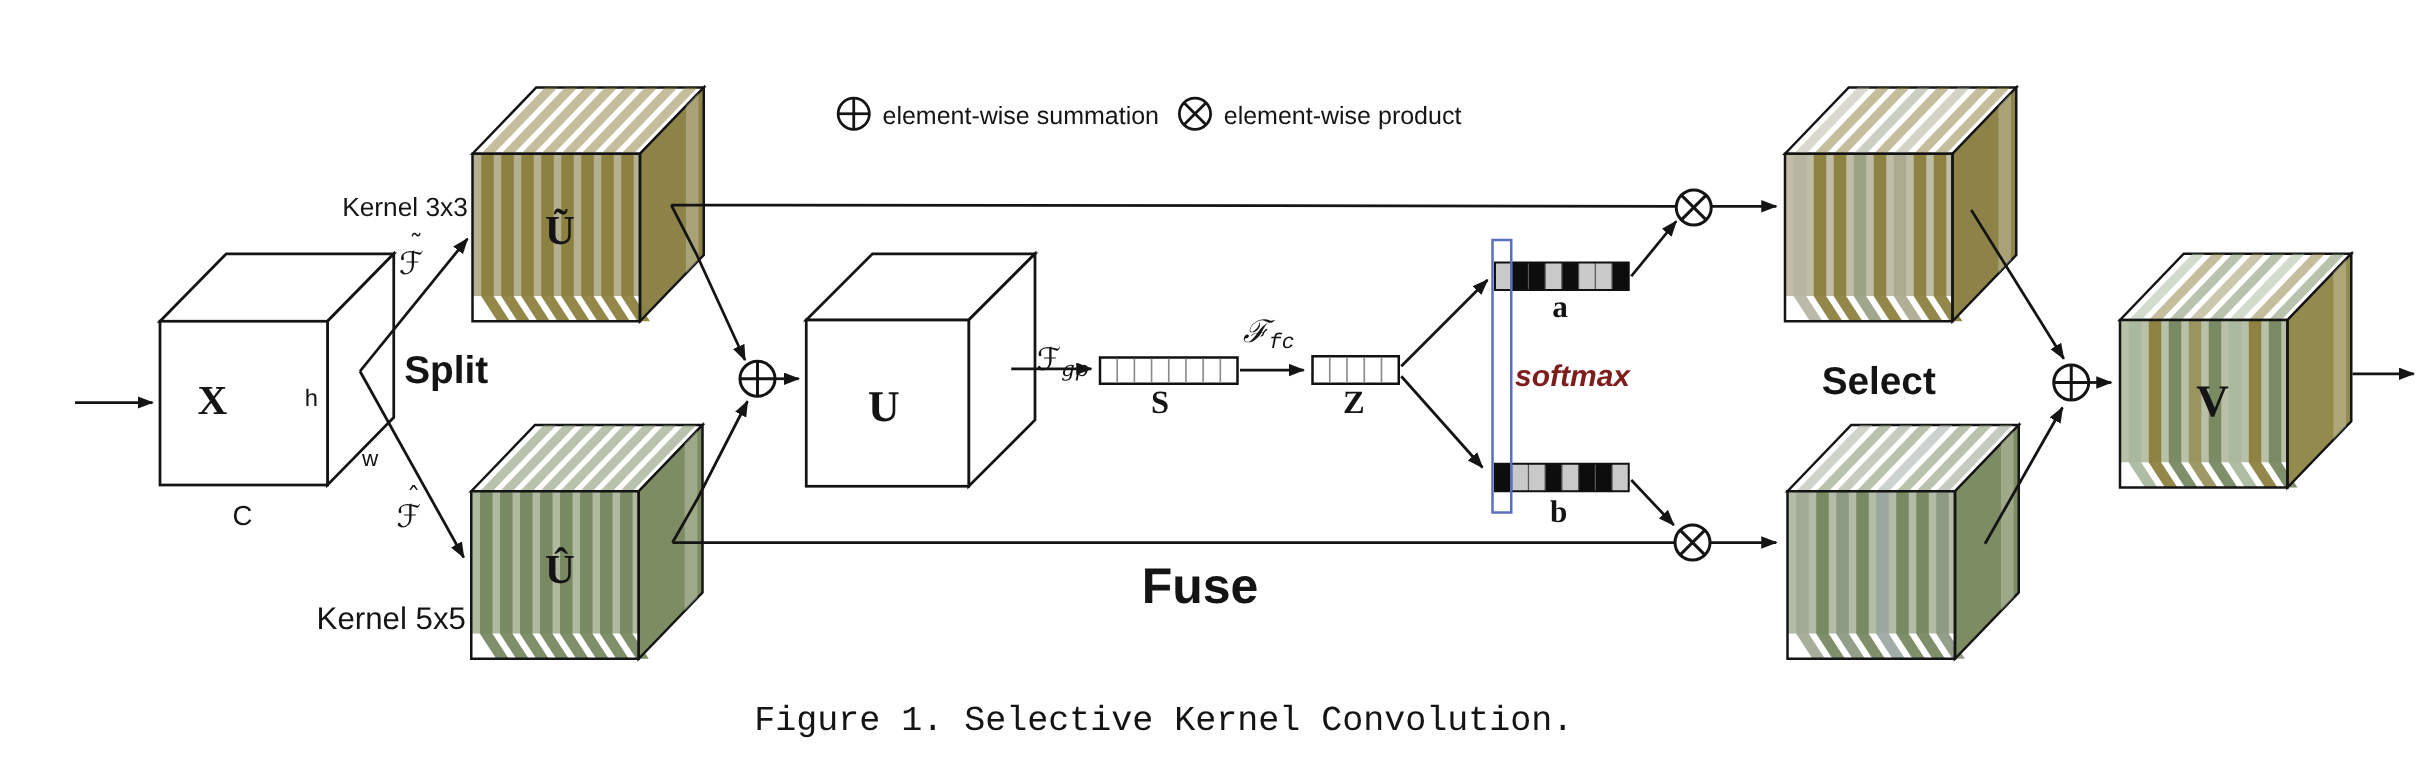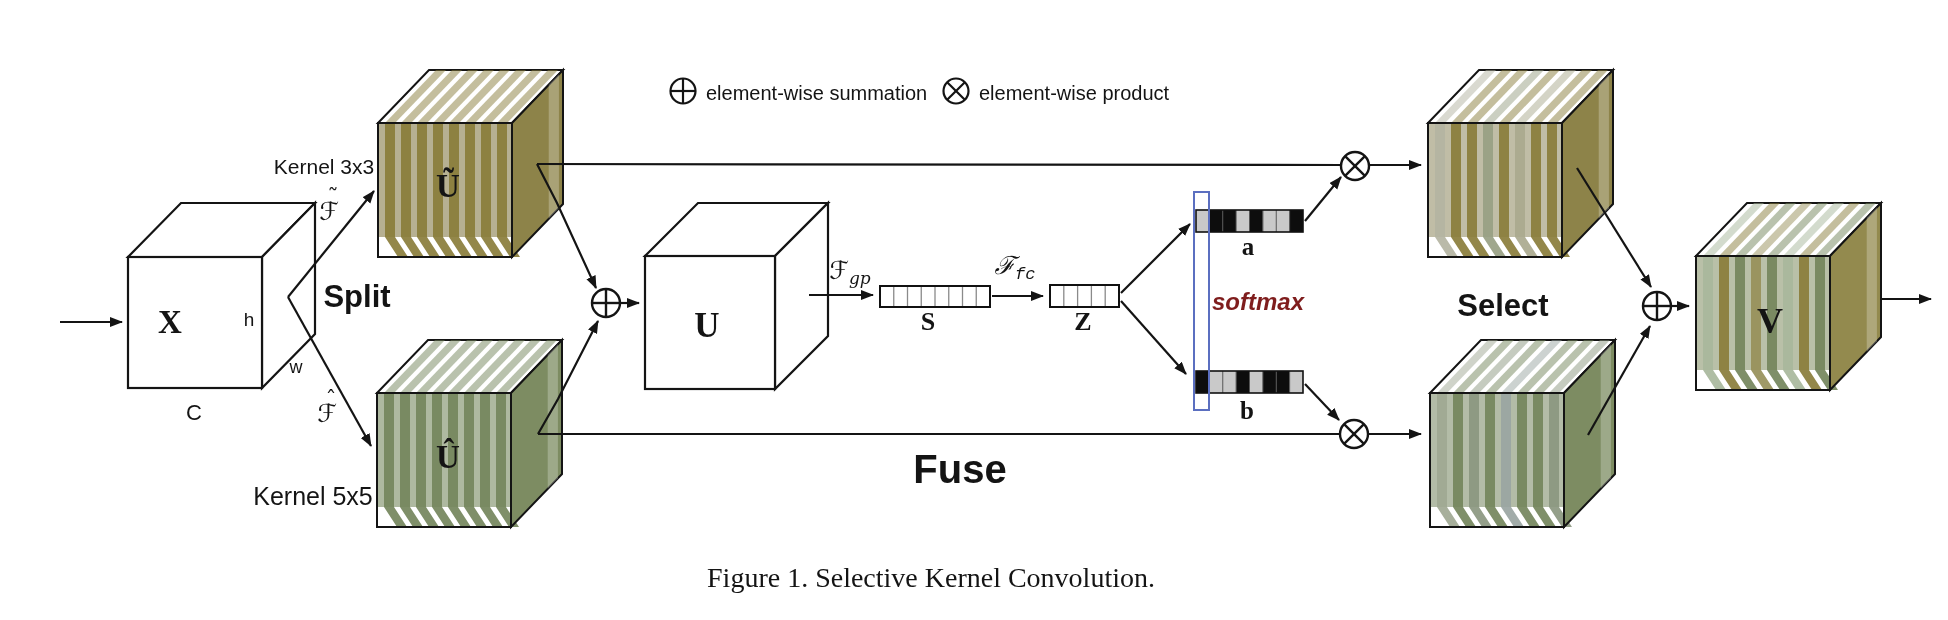--- a/index.html
+++ b/index.html
@@ -280,31 +280,31 @@
   </div>
   <div class="lbl fop" style="left:297px;top:413px;">
     <span>ℱ</span><span class="faccent">ˆ</span>
   </div>
   <div class="lbl sansb" style="left:327px;top:296px;font-size:31px;">Split</div>
 
   <div class="lbl serb" style="left:418px;top:186px;font-size:33px;">Ũ</div>
   <div class="lbl serb" style="left:418px;top:457px;font-size:33px;">Û</div>
 
   <div class="lbl serb" style="left:677px;top:325px;font-size:35px;">U</div>
-  <div class="lbl fop" style="left:820px;top:272px;">
+  <div class="lbl fop" style="left:820px;top:290px;">
     <span>ℱ</span><sub class="fsub">gp</sub>
   </div>
   <div class="lbl fop" style="left:985px;top:269px;font-family:Liberation Mono, monospace;">
     <span>ℱ</span><sub class="fsub">fc</sub>
   </div>
   <div class="lbl serb" style="left:898px;top:322px;font-size:26px;">S</div>
   <div class="lbl serb" style="left:1053px;top:322px;font-size:26px;">Z</div>
   <div class="lbl sansb" style="left:930px;top:469px;font-size:40px;">Fuse</div>
 
   <div class="lbl serb" style="left:1218px;top:246px;font-size:25px;">a</div>
   <div class="lbl serb" style="left:1217px;top:410px;font-size:25px;">b</div>
   <div class="lbl softmax" id="softmaxLbl" style="left: 1228px; top: 302px; font-size: 24px; color: #7f1d1d;">softmax</div>
   <div class="lbl sansb" style="left:1473px;top:305px;font-size:31px;">Select</div>
 
   <div class="lbl serb" style="left:1740px;top:321px;font-size:36px;">V</div>
 
-  <div class="lbl caption" style="left:901px;top:578px;font-size:28px;">Figure 1. Selective Kernel Convolution.</div>
+  <div class="lbl caption" style="left:901px;top:578px;font-size:28px;font-family:Liberation Mono, monospace;">Figure 1. Selective Kernel Convolution.</div>
 </div>
 
 </body></html>

